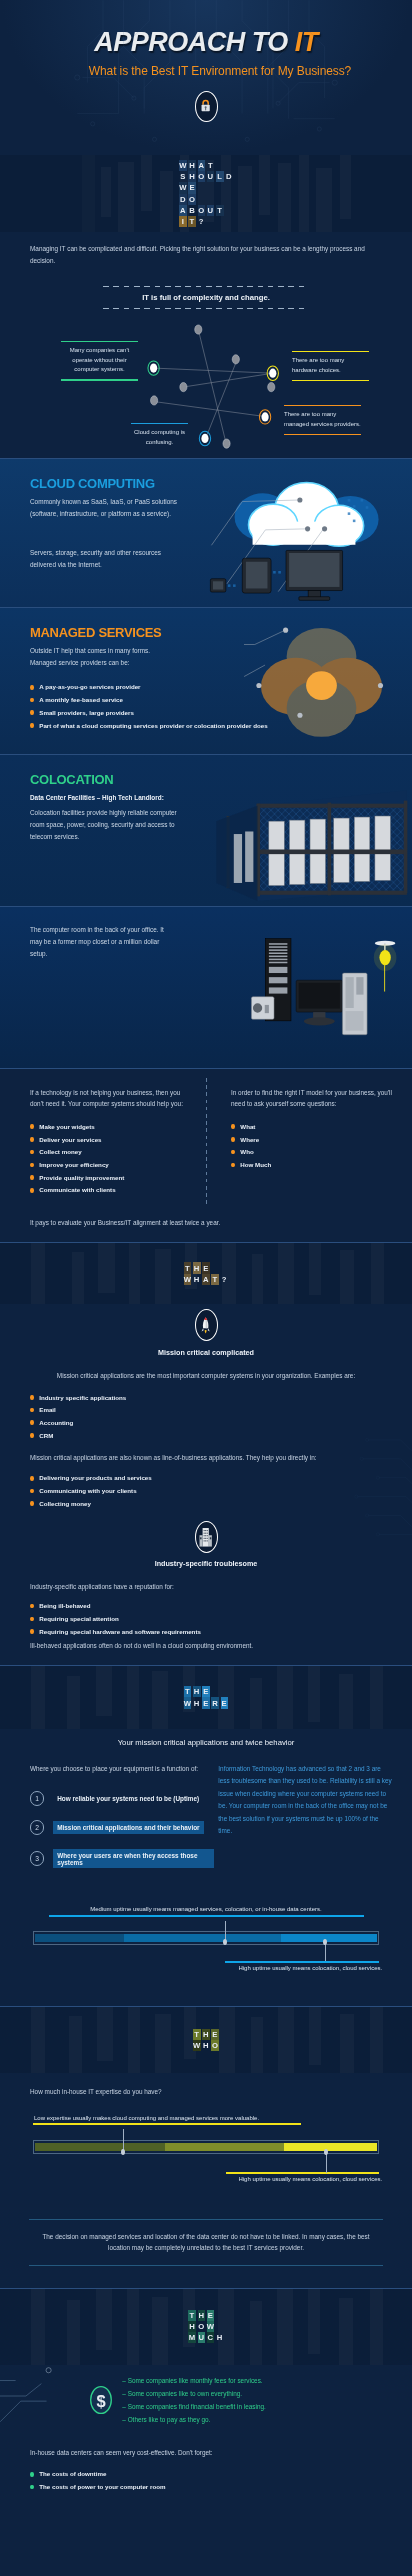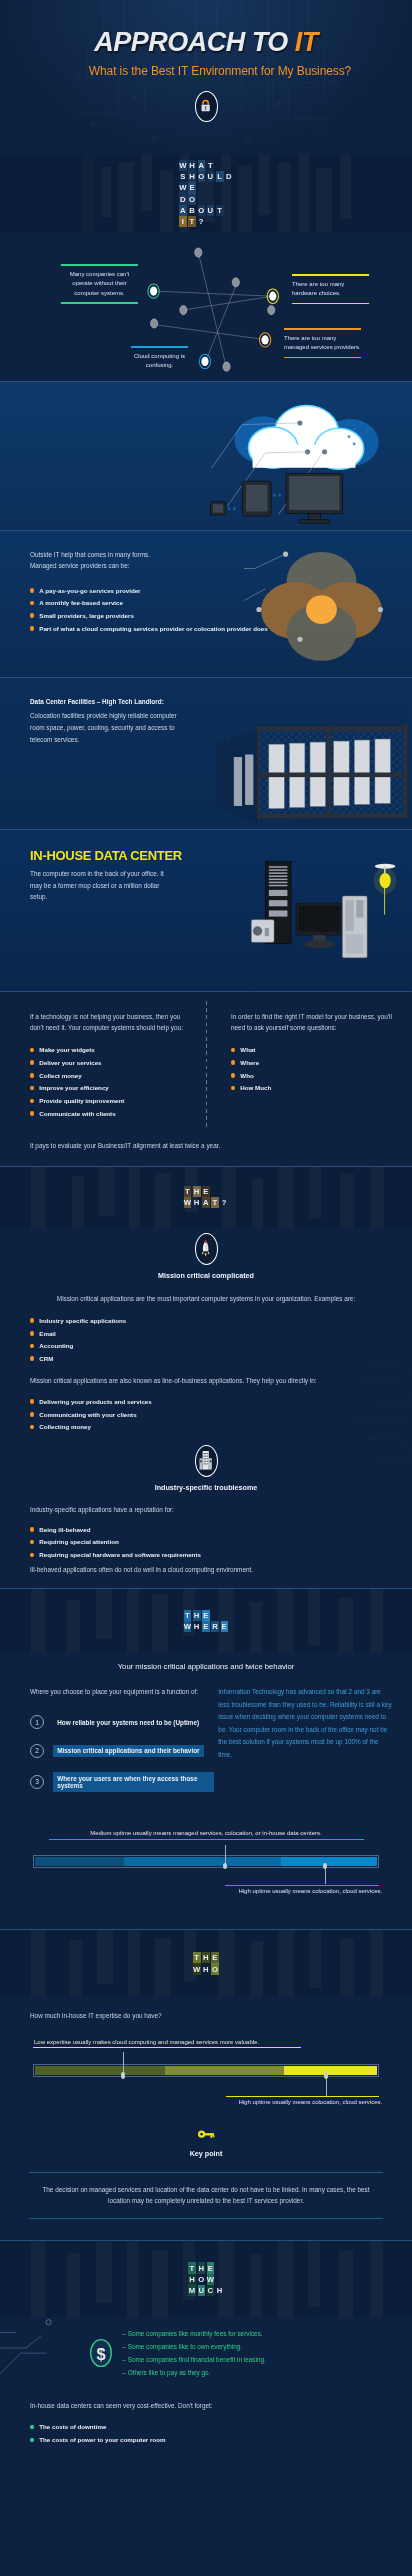--- a/index.html
+++ b/index.html
@@ -290,20 +290,29 @@
           </span>
           <span class="word">
             <span class="ch" style="background: rgb(138, 106, 44);">I</span>
             <span class="ch" style="background: rgb(107, 86, 40);">T</span>
             <span class="ch">?</span>
           </span>
         </span>
     </div>
   </div>
 
+  <div class="section" style="padding:11.3px 30px 0;">
+    <p class="body-txt">Managing IT can be complicated and difficult. Picking the right solution for your business can be a lengthy process and decision.</p>
+    <div style="height:20.6px"></div>
+    <div class="midline-block">
+      <div class="dash-top" style="margin:0 auto;width:206px"></div>
+      <div class="t">IT is full of complexity and change.</div>
+      <div class="dash-bot" style="margin:0 auto;width:206px"></div>
+    </div>
+  </div>
 
   <div class="section constel">
     <svg width="412" height="149" style="position:absolute;inset:0" viewBox="0 0 800 290">
       <g stroke="#8b93a0" stroke-width="1" fill="none">
         <line x1="298" y1="115" x2="530" y2="125"></line>
         <line x1="298" y1="180" x2="520" y2="210"></line>
         <line x1="385" y1="40" x2="440" y2="265"></line>
         <line x1="460" y1="100" x2="400" y2="250"></line>
         <line x1="355" y1="152" x2="530" y2="125"></line>
       </g>
@@ -344,20 +353,25 @@
     </div>
 
     <div class="label-box" style="left:131px;top:114px;width:57px">
       <div class="bar" style="background:#1b9ede"></div>
       <div class="txt center">Cloud computing is confusing.</div>
     </div>
   </div>
 
 
   <div class="section prod bg-cloud hr-blue" style="height:149px;">
+    <div class="col">
+      <h2 style="color:#1b9ede">CLOUD COMPUTING</h2>
+      <p class="lead">Commonly known as SaaS, IaaS, or PaaS solutions (software, infrastructure, or platform as a service).</p>
+      <p class="lead" style="margin-top:27px">Servers, storage, security and other resources delivered via the Internet.</p>
+    </div>
     <svg width="216" height="134" style="position:absolute;right:0;top:9.3px" viewBox="0 0 420 260">
       <g fill="#1063ad" opacity=".9">
         <ellipse cx="130" cy="95" rx="55" ry="46"></ellipse>
           <ellipse cx="300" cy="100" rx="55" ry="46"></ellipse>
       </g>
       <g>
         <ellipse cx="215" cy="80" rx="62" ry="52" fill="#fff" stroke="#5fd6ff" stroke-width="3"></ellipse>
         <ellipse cx="150" cy="110" rx="48" ry="40" fill="#fff" stroke="#5fd6ff" stroke-width="3"></ellipse>
         <ellipse cx="278" cy="112" rx="48" ry="40" fill="#fff" stroke="#5fd6ff" stroke-width="3"></ellipse>
         <rect x="110" y="104" width="200" height="45" fill="#fff"></rect>
@@ -394,20 +408,21 @@
         <rect x="295" y="86" width="5" height="5"></rect>
           <rect x="305" y="100" width="5" height="5"></rect>
         <rect x="320" y="60" width="5" height="5"></rect>
           <rect x="330" y="74" width="5" height="5"></rect>
       </g>
     </svg>
   </div>
 
   <div class="section prod bg-managed hr-blue" style="height:147px;">
     <div class="col">
+      <h2 style="color:#f6921e">MANAGED SERVICES</h2>
       <p class="lead">Outside IT help that comes in many forms.</p>
       <p class="lead">Managed service providers can be:</p>
       <ul class="bullets" style="margin-top:14.4px">
         <li>A pay-as-you-go services provider</li>
         <li>A monthly fee-based service</li>
         <li>Small providers, large providers</li>
         <li>Part of what a cloud computing services provider or colocation provider does</li>
       </ul>
     </div>
     <svg width="155" height="118" style="position:absolute;right:13.4px;top:17.5px" viewBox="0 0 300 230">
@@ -426,20 +441,21 @@
         <circle cx="80" cy="10" r="5"></circle>
           <circle cx="28" cy="118" r="5"></circle>
         <circle cx="108" cy="176" r="5"></circle>
           <circle cx="265" cy="118" r="5"></circle>
       </g>
     </svg>
   </div>
 
   <div class="section prod bg-colo hr-blue" style="height:152px;">
     <div class="col">
+      <h2 style="color:#2fd08a">COLOCATION</h2>
       <p class="lead" style="font-weight:bold;color:#eef3f9;margin-bottom:3.1px">Data Center Facilities – High Tech Landlord:</p>
       <p class="lead">Colocation facilities provide highly reliable computer room space, power, cooling, security and access to telecom services.</p>
     </div>
     <svg width="206" height="129" style="position:absolute;right:0;top:30px" viewBox="0 0 400 250">
       <defs>
         <pattern id="mesh" width="14" height="14" patternUnits="userSpaceOnUse">
           <path d="M0 7 L7 0 L14 7 L7 14 Z" fill="none" stroke="#1a4a80" stroke-width="1.2"></path>
         </pattern>
       </defs>
       <polygon points="20,70 100,40 390,10 390,200 100,225 20,190" fill="#0c2c55"></polygon>
@@ -464,21 +480,20 @@
       <polygon points="20,70 100,40 100,225 20,190" fill="#0a2547" opacity=".8"></polygon>
       <g fill="#c0c6cd" opacity=".8">
         <rect x="54" y="95" width="16" height="95"></rect>
           <rect x="76" y="90" width="16" height="98"></rect>
       </g>
     </svg>
   </div>
 
   <div class="section prod bg-inhouse hr-blue" style="height:162px;">
     <div class="col">
-      <h2 style="color:#f2e318">IN-HOUSE DATA CENTER</h2>
       <p class="lead" style="max-width:139px">The computer room in the back of your office. It may be a former mop closet or a million dollar setup.</p>
     </div>
     <svg width="160" height="126" style="position:absolute;right:5.2px;top:29px" viewBox="0 0 310 245">
       <rect x="35" y="5" width="50" height="160" fill="#15181c" stroke="#000"></rect>
       <g fill="#9aa1aa">
         <rect x="42" y="14" width="36" height="3"></rect>
           <rect x="42" y="20" width="36" height="3"></rect>
         <rect x="42" y="26" width="36" height="3"></rect>
           <rect x="42" y="32" width="36" height="3"></rect>
         <rect x="42" y="38" width="36" height="3"></rect>
@@ -774,30 +789,20 @@
       </div>
       <div class="stem" style="left:104px;top:15.5px;height:21.6px"></div>
       <div class="knob" style="left:102px;top:36px"></div>
       <div class="stem" style="left:307px;top:39px;height:20.6px"></div>
       <div class="knob" style="left:305px;top:36px"></div>
       <div class="cap-line" style="background:#f2e318;margin:18.5px 14.4px 0 207px"></div>
       <p class="cap-txt" style="text-align:right;padding-right:11.3px">High uptime usually means colocation, cloud services.</p>
     </div>
 
     <div style="height:21.6px"></div>
-    <div class="center">
-      <svg width="18.5" height="12.4" viewBox="0 0 36 24">
-        <circle cx="9" cy="10" r="7" fill="#f2e318"></circle>
-          <circle cx="9" cy="10" r="2.6" fill="#13304f"></circle>
-        <rect x="14" y="8" width="19" height="4.5" fill="#f2e318"></rect>
-        <rect x="26" y="12" width="4" height="5" fill="#f2e318"></rect>
-        <rect x="31" y="12" width="3" height="4" fill="#f2e318"></rect>
-      </svg>
-      <div class="badge-cap">Key point</div>
-    </div>
 
     <div style="margin:13.4px 29px 0;border-top:0.5px solid #24597f;border-bottom:0.5px solid #24597f;padding:11.3px 2.1px">
       <p class="body-txt center">The decision on managed services and location of the data center do not have to be linked.  In many cases, the best location may be completely unrelated to the best  IT services provider.</p>
     </div>
     <div style="height:21.6px"></div>
   </div>
 
   <div class="section banner hr-blue" style="height:77px">
     <div class="bars">
       <i style="left:31px;width:14.4px"></i>

